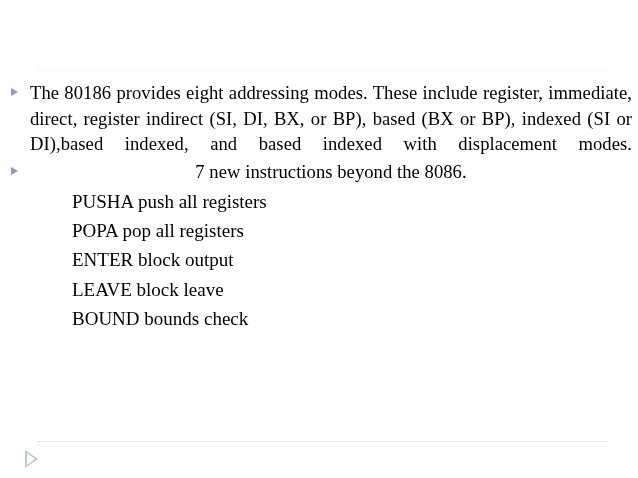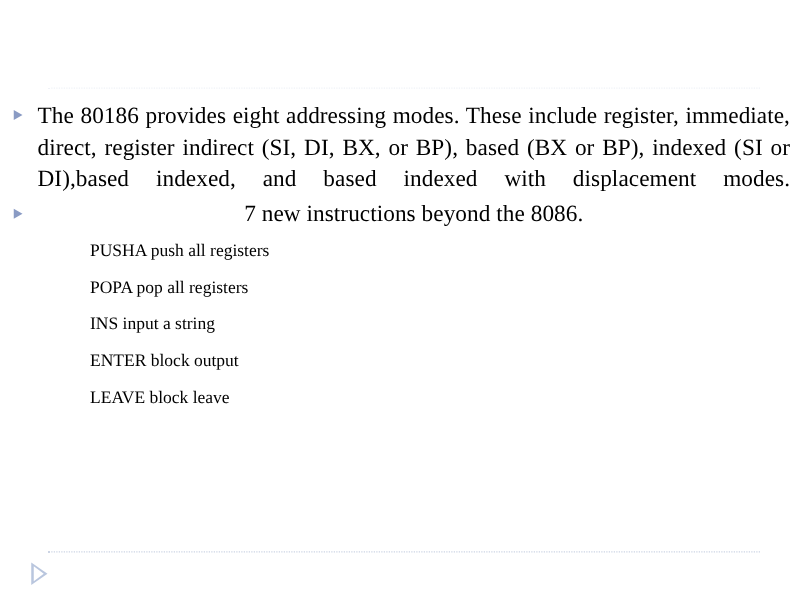--- a/index.html
+++ b/index.html
@@ -83,21 +83,21 @@
     text-align: center;
   }
 
   
   .instr-list {
     margin: 3px 0 0 0;
     padding: 0;
     list-style: none;
   }
   .instr-item {
-    font-size: 14px;
+    font-size: 19px;
     line-height: 29.2px;
     padding-left: 72px;
     white-space: nowrap;
   }
 
   
   .footer-marker {
     position: absolute;
     left: 25px;
     top: 450px;
@@ -133,23 +133,23 @@
     </div>
 
     <div class="bullet-row">
       <span class="bullet-marker"></span>
       <span class="bullet-text single">7 new instructions beyond the 8086.</span>
     </div>
 
     <ul class="instr-list">
       <li class="instr-item">PUSHA push all registers</li>
       <li class="instr-item">POPA pop all registers</li>
-      <li class="instr-item">INS input a string</li>
       <li class="instr-item">ENTER block output</li>
       <li class="instr-item">LEAVE block leave</li>
+      <li class="instr-item">BOUND bounds check</li>
     </ul>
 
   </div>
 
   <div class="divider divider-bottom"></div>
 
   <div class="footer-marker"></div>
   <div class="footer-marker-inner"></div>
 
 </div>

